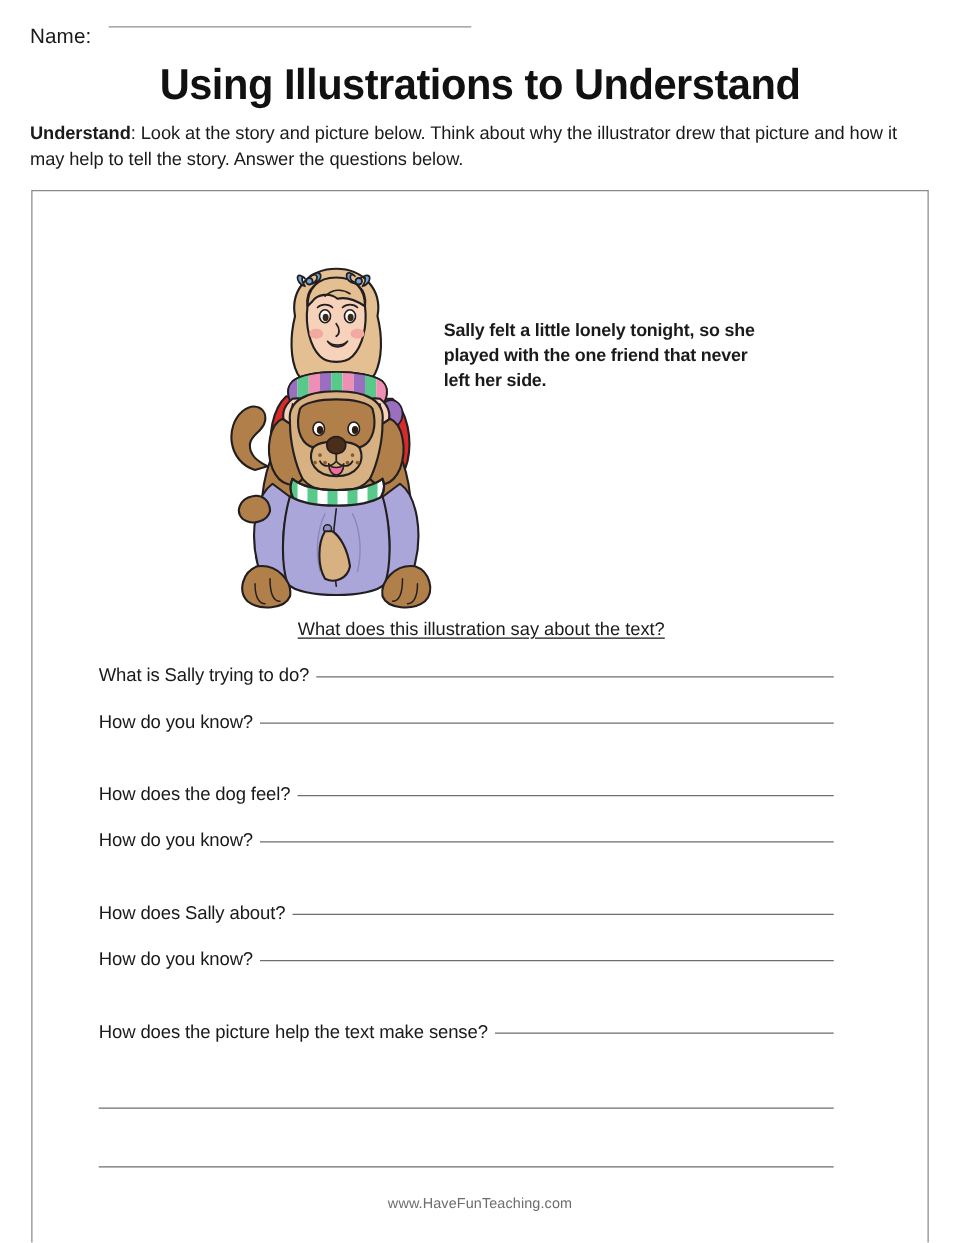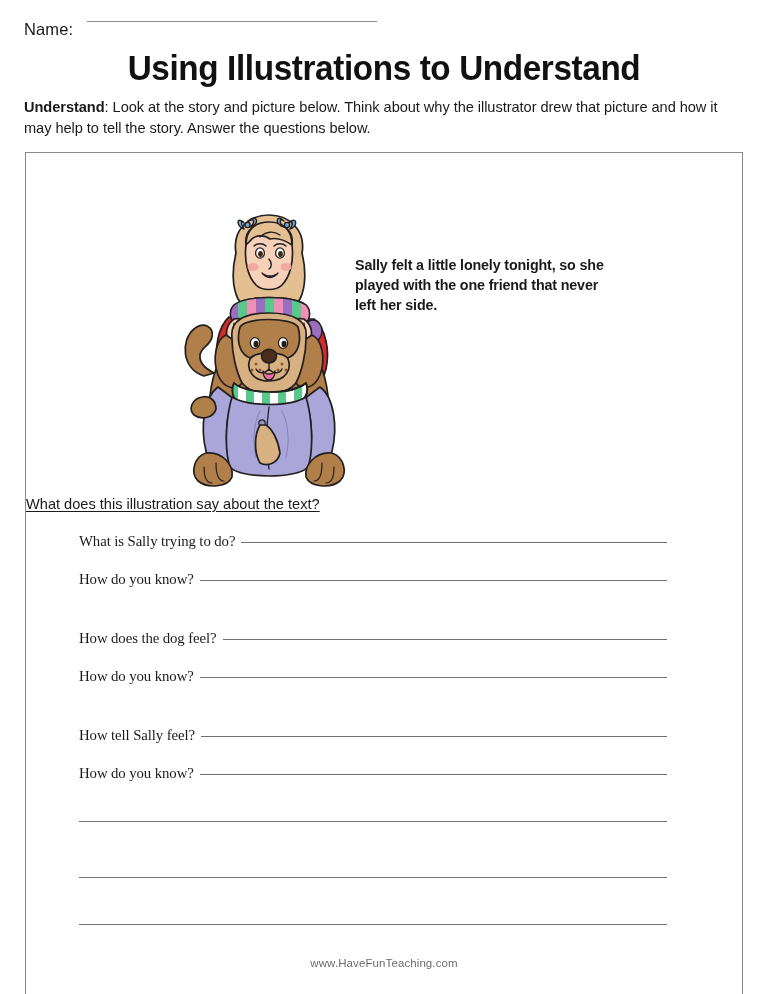--- a/index.html
+++ b/index.html
@@ -115,34 +115,34 @@
     color: #1a1a1a;
     letter-spacing: -0.15px;
   }
 
   
   .section-heading {
     position: absolute;
     left: 0;
     top: 343px;
     width: 718px;
+    text-align: center;
     font-size: 14.6px;
     color: #1a1a1a;
   }
   .section-heading span {
     text-decoration: underline;
     text-underline-offset: 2px;
   }
 
   .qlist {
     position: absolute;
     left: 53px;
     top: 380px;
     width: 612px;
-    font-family: Liberation Serif, serif;
   }
   .qrow {
     display: flex;
     align-items: baseline;
     width: 588px;
   }
   .qtext {
     font-size: 14.8px;
     color: #1a1a1a;
     white-space: nowrap;
@@ -358,28 +358,29 @@
       </div>
       <div class="qrow" style="margin-top: 42px; justify-content: center;">
         <div class="qtext">How does the dog feel?</div>
         <div class="qline"></div>
       </div>
       <div class="qrow" style="margin-top: 21px;">
         <div class="qtext">How do you know?</div>
         <div class="qline"></div>
       </div>
       <div class="qrow" style="margin-top: 42px;">
-        <div class="qtext">How tell Sally feel?</div>
+        <div class="qtext">How does Sally about?</div>
         <div class="qline"></div>
       </div>
       <div class="qrow" style="margin-top: 21px;">
         <div class="qtext">How do you know?</div>
         <div class="qline"></div>
       </div>
       <div class="qrow" style="margin-top: 42px;">
+        <div class="qtext">How does the picture help the text make sense?</div>
         <div class="qline"></div>
       </div>
       <div class="blankrow" style="margin-top: 52px;"></div>
       <div class="blankrow" style="margin-top: 46px;"></div>
     </div>
 
 </div>
 
 <div class="footer">www.HaveFunTeaching.com</div>
 

